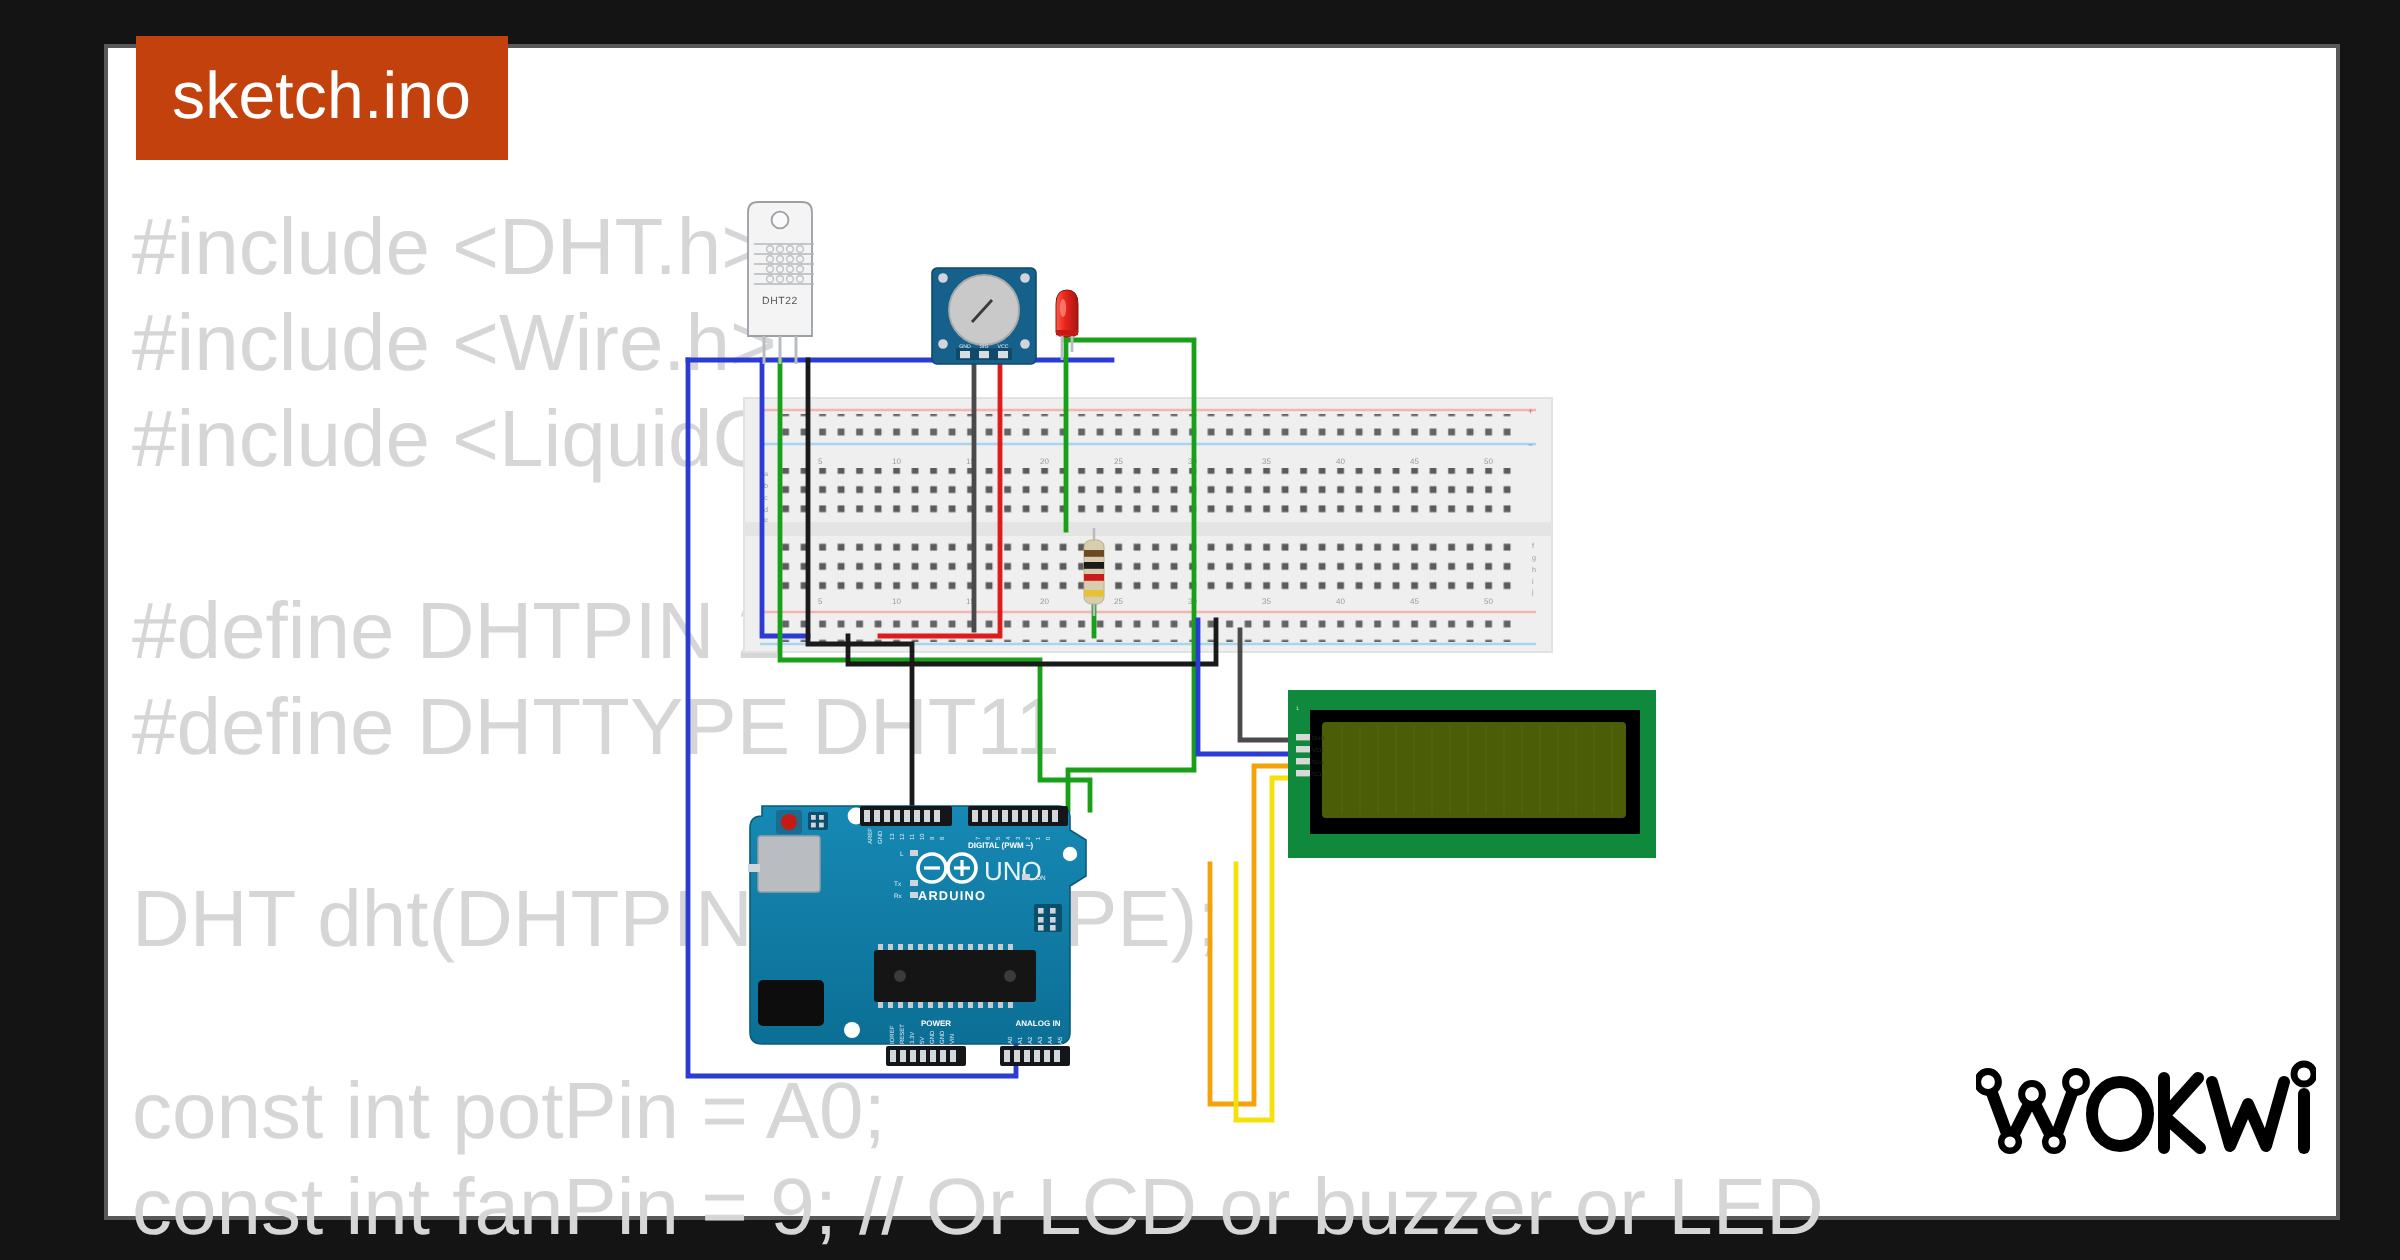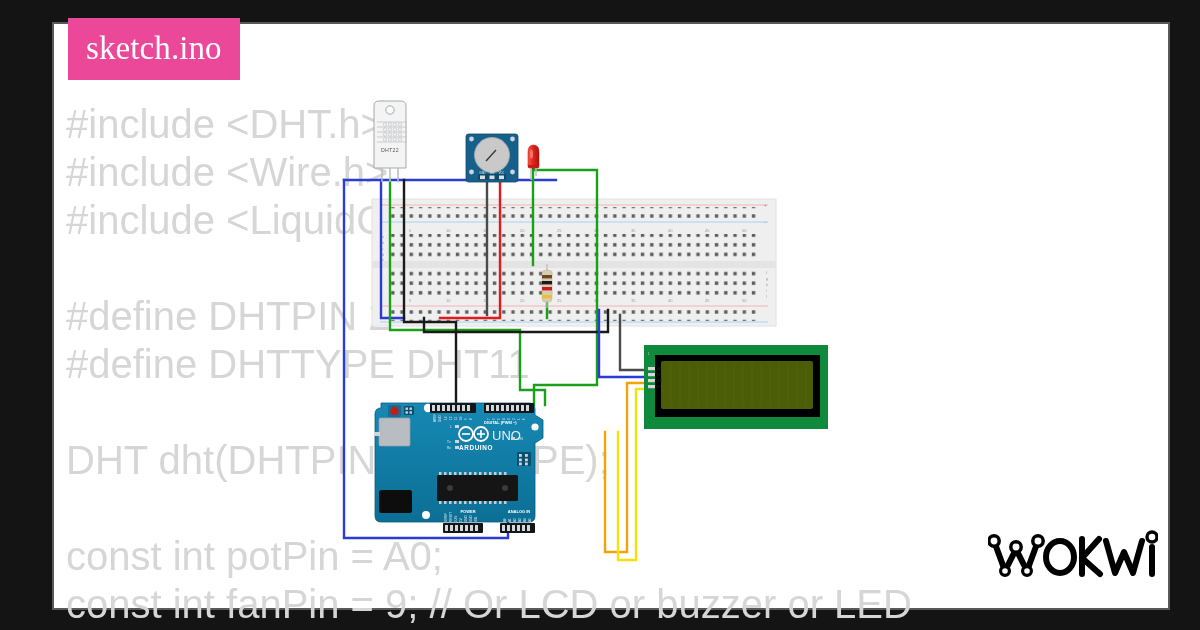--- a/index.html
+++ b/index.html
@@ -23,29 +23,28 @@
     left:54px; top:24px;
     width:1114px; height:584px;
     background:#ffffff;
     overflow:hidden;
   }
 
   
   #tab {
     position:absolute;
     left:68px; top:18px;
-    background:#ec4899;
+    background:#c2410c;
     color:#ffffff;
     font-size:33px;
     line-height:46px;
     padding:7px 18px 9px 18px;
     letter-spacing:.1px;
     z-index:40;
     white-space:nowrap;
-    font-family:Liberation Serif, serif;
   }
 
   
   #code {
     position:absolute;
     left:66px; top:100px;
     width:560px;
     color:#d6d6d6;
     font-size:40px;
     line-height:48px;

